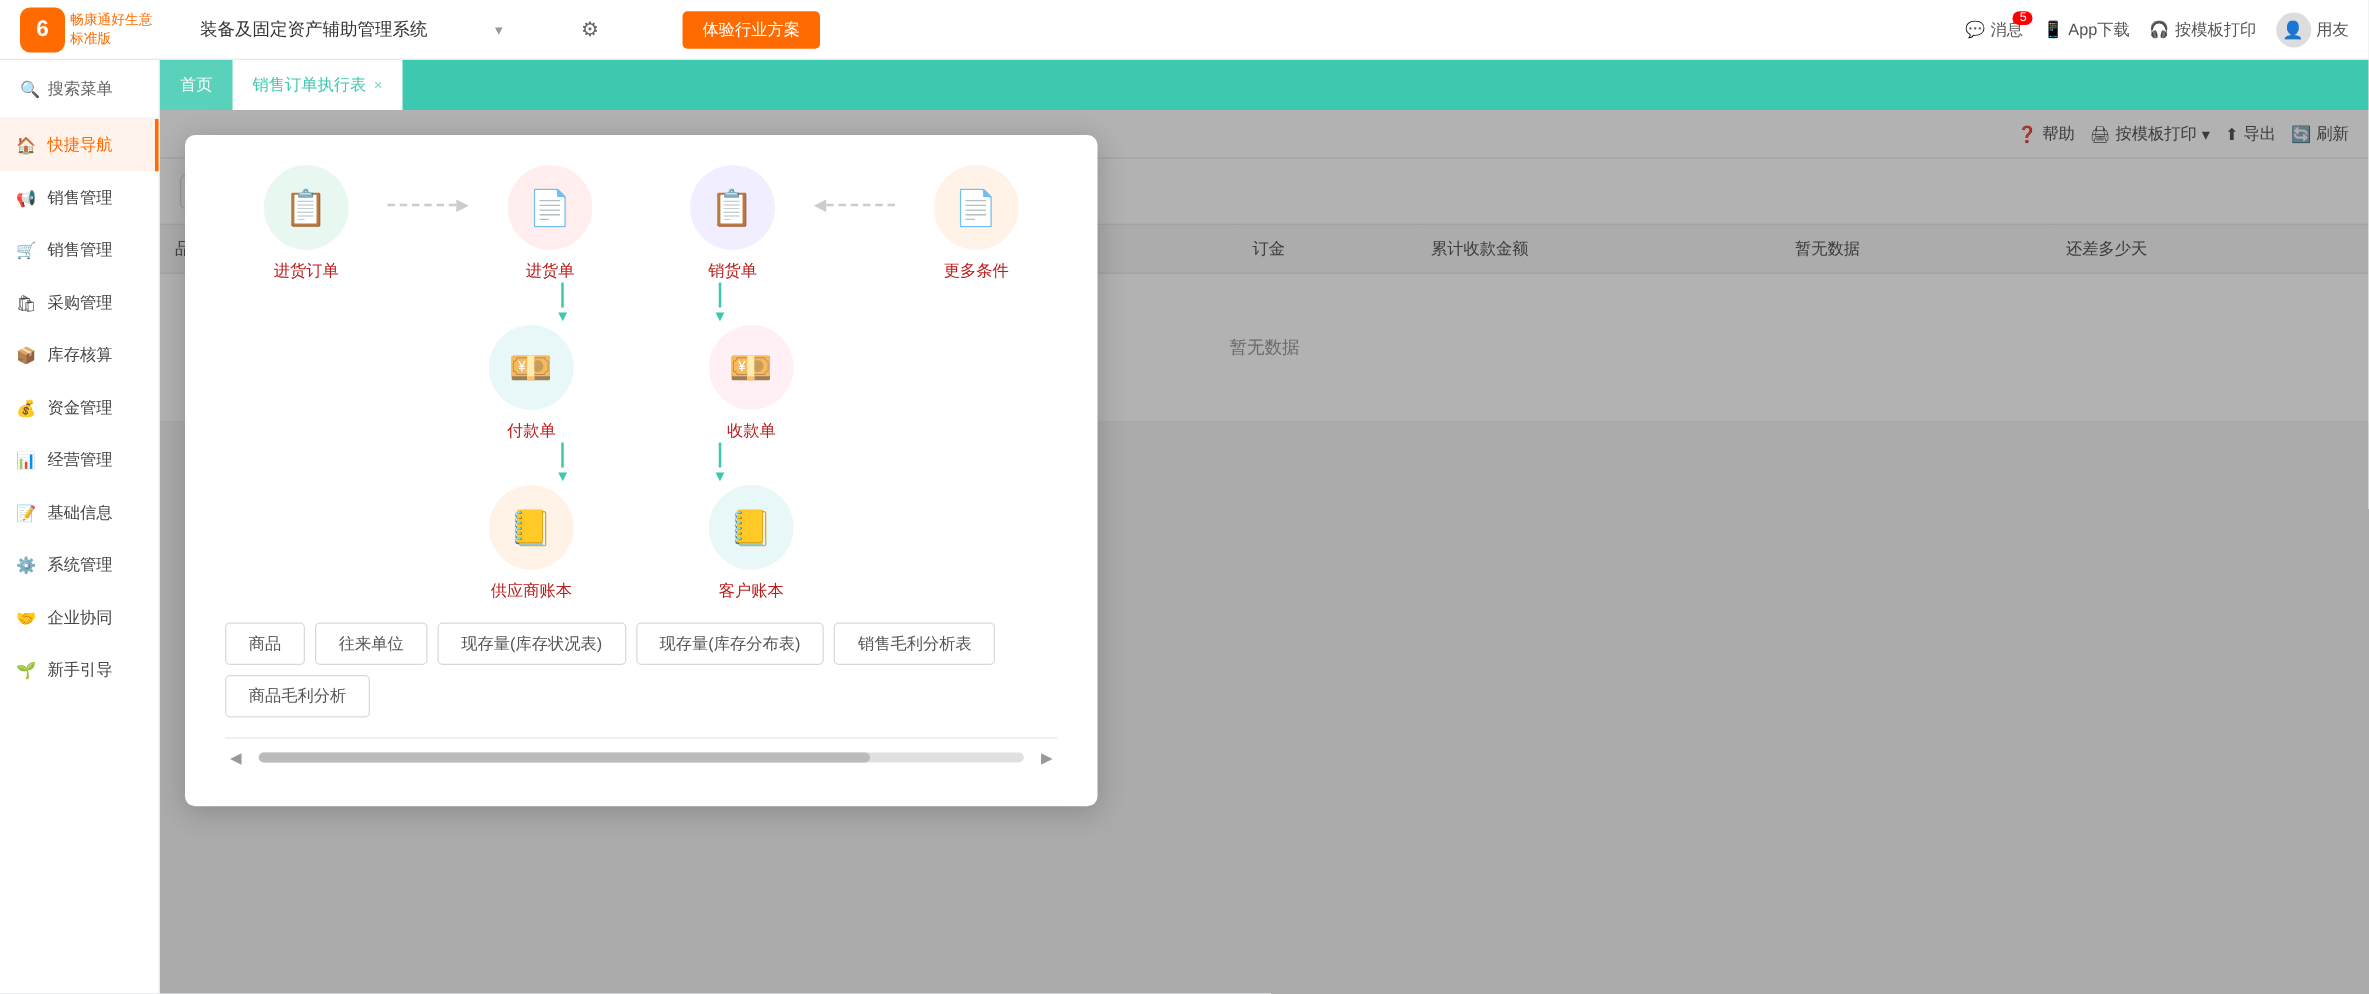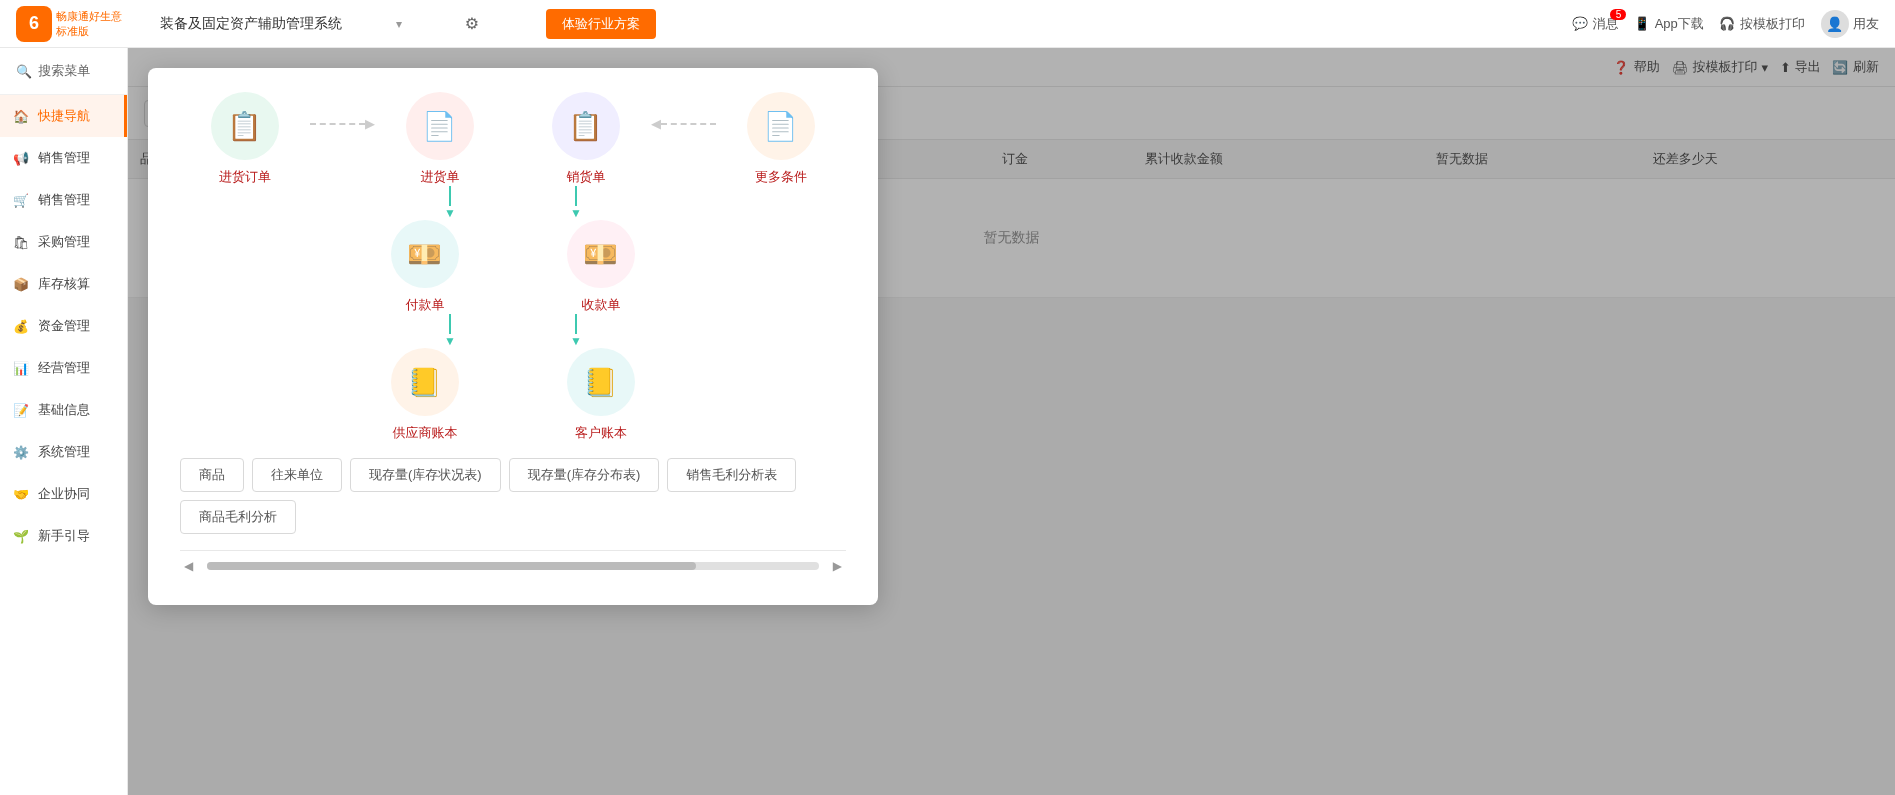--- a/index.html
+++ b/index.html
@@ -183,20 +183,29 @@
         </div>
         <div class="sidebar-item">
           <span class="sidebar-icon">🌱</span>
           <span>新手引导</span>
         </div>
       </div>
     </div>
 
     <div class="content">
 
+      <div class="tab-bar">
+        <div class="tab home">
+          <span>首页</span>
+        </div>
+        <div class="tab active-tab">
+          <span>销售订单执行表</span>
+          <span class="tab-close">×</span>
+        </div>
+      </div>
 
       <div class="page-content">
 
         <div class="content-header">
           <div class="header-action">
             <span>❓</span>
             <span>帮助</span>
           </div>
           <div class="header-action">
             <span>🖨</span>

